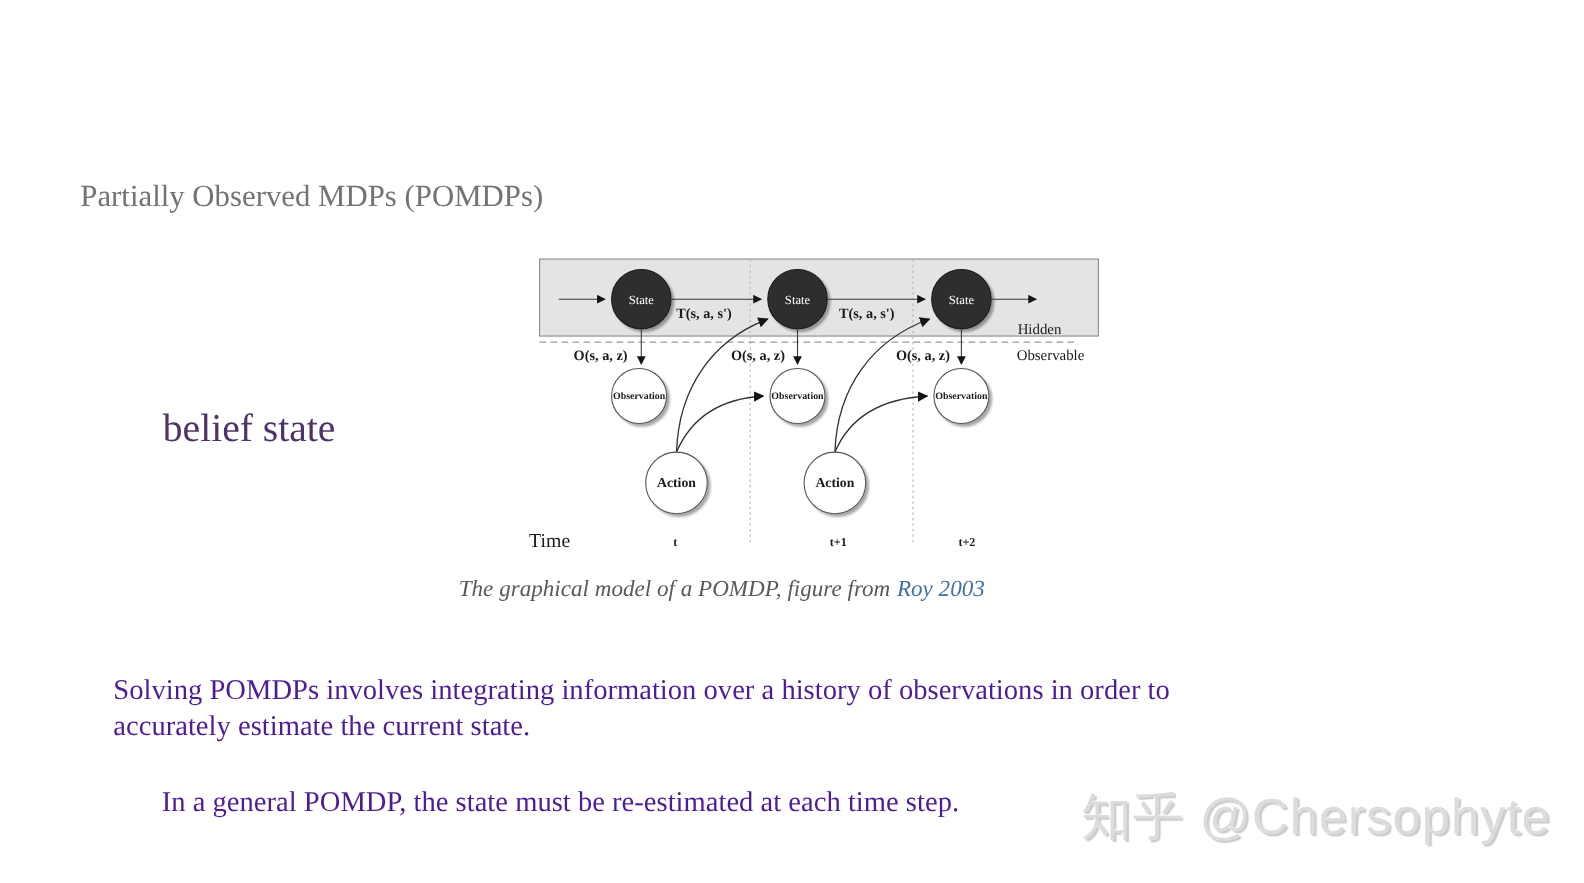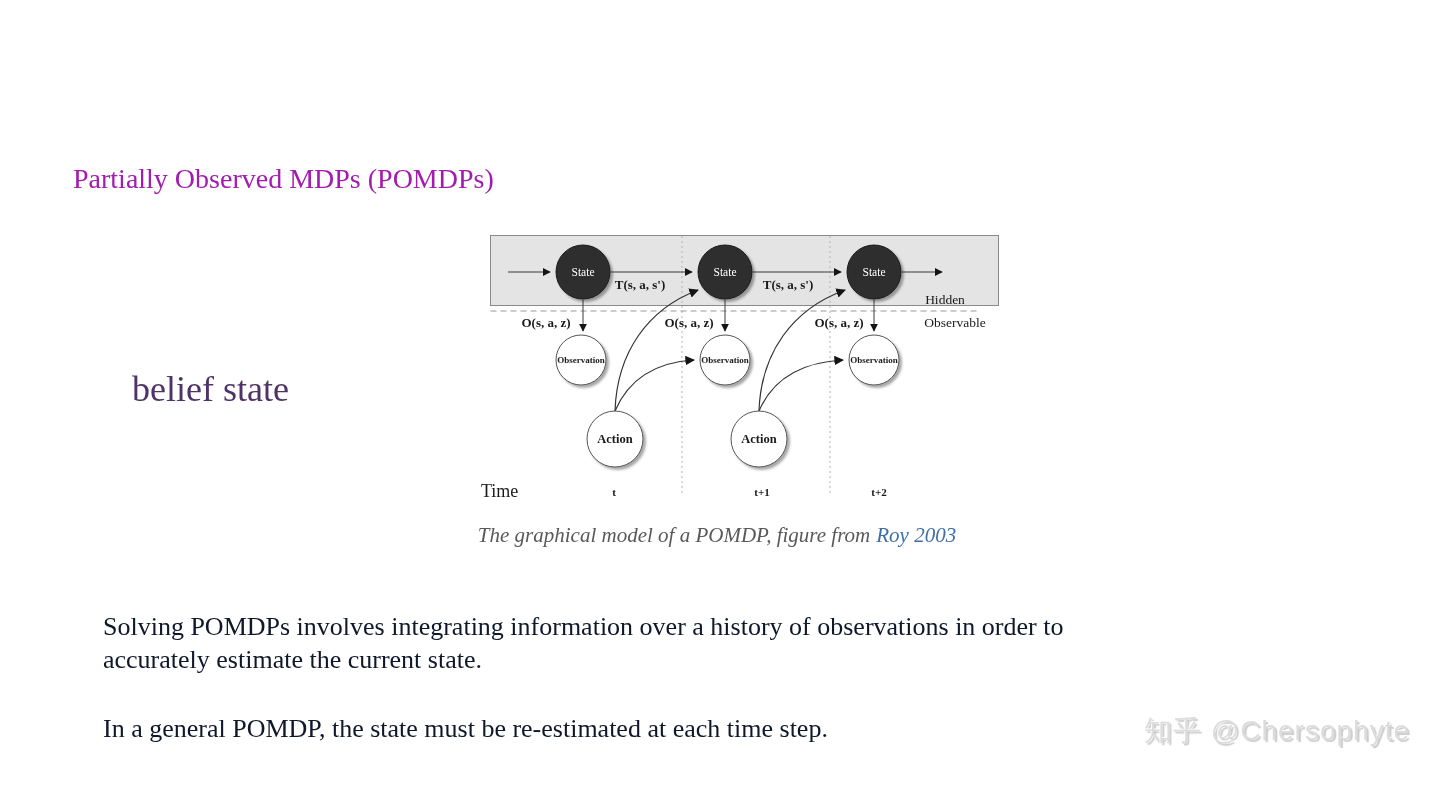--- a/index.html
+++ b/index.html
@@ -16,45 +16,45 @@
     overflow: hidden;
   }
   .title {
     position: absolute; left: 73px; top: 56px;
     font-family: "Liberation Sans", sans-serif;
     font-weight: 700; font-size: 43px; line-height: 1;
     color: #141414; letter-spacing: 0.5px;
   }
   .subtitle {
     position: absolute; left: 73px; top: 162px;
-    font-size: 28px; line-height: 1.2; color: #a21caf;
+    font-size: 28px; line-height: 1.2; color: #737373;
   }
   .belief-state {
-    position: absolute; left: 132px; top: 370px;
+    position: absolute; left: 148px; top: 370px;
     font-size: 36px; line-height: 1.1; color: #4e3366;
   }
   .figure { position: absolute; left: 480px; top: 234px; width: 520px; height: 266px; }
   .figure svg { display: block; }
   .figure-caption {
     position: absolute; left: 417px; top: 523px; width: 600px;
-    text-align: center; font-style: italic; font-size: 21px; color: #595959;
+    text-align: left; font-style: italic; font-size: 21px; color: #595959;
     white-space: nowrap;
   }
   .figure-caption .caption-link {
     color: #3f6fa8; text-decoration: none; cursor: pointer; margin-left: 6px;
   }
   .body-text {
     position: absolute; left: 103px; top: 610px; width: 985px;
-    font-size: 26px; line-height: 33px; color: #0f172a;
+    font-size: 26px; line-height: 33px; color: #4c1d95;
   }
-  .body-text p + p { margin-top: 36px; }
+  .body-text p + p { margin-top: 36px; margin-left: 44px; }
   .watermark {
     position: absolute; top: 712px; right: 30px;
     font-family: "Liberation Sans", "DejaVu Sans", sans-serif;
-    font-size: 28px; letter-spacing: 1px;
+    font-size: 46px; letter-spacing: 1px;
     color: #dcdcdc;
     text-shadow: -1px -1px 0 rgba(255,255,255,0.95), 2px 2px 1px rgba(160,160,160,0.55);
   }
   
   .d-node-text { font-family: "Liberation Serif", serif; fill: #1a1a1a; }
   .d-state-text { font-family: "Liberation Serif", serif; fill: #ffffff; font-size: 11.5px; }
   .d-obs-text { font-size: 9px; font-weight: bold; }
   .d-action-text { font-size: 12.5px; font-weight: bold; }
   .d-edge-label { font-family: "Liberation Serif", serif; fill: #1a1a1a; font-size: 13px; font-weight: bold; }
   .d-band-label { font-family: "Liberation Serif", serif; fill: #1a1a1a; font-size: 13.5px; }

